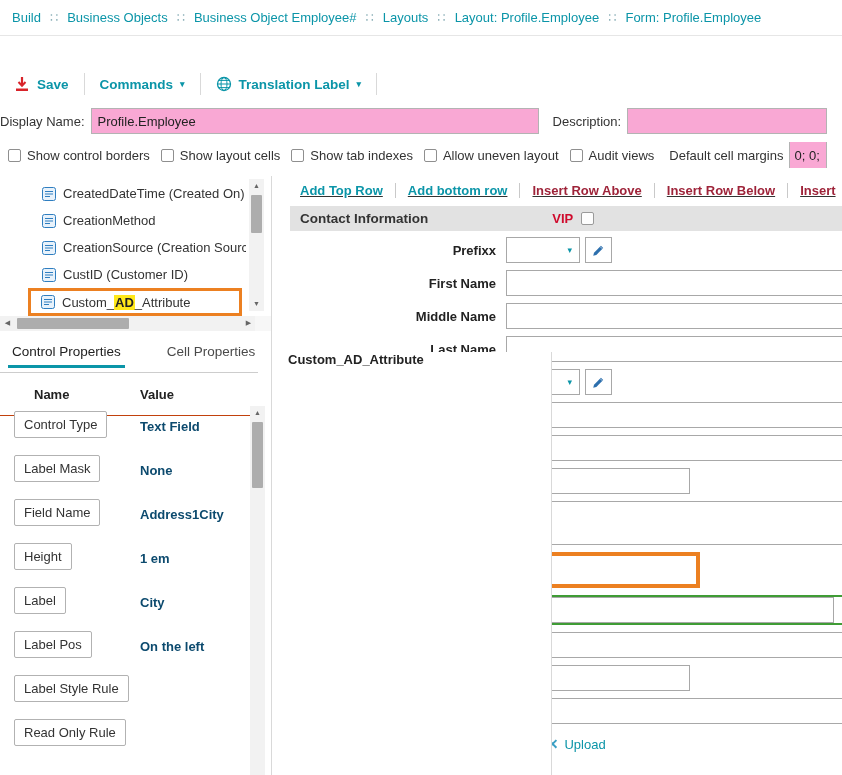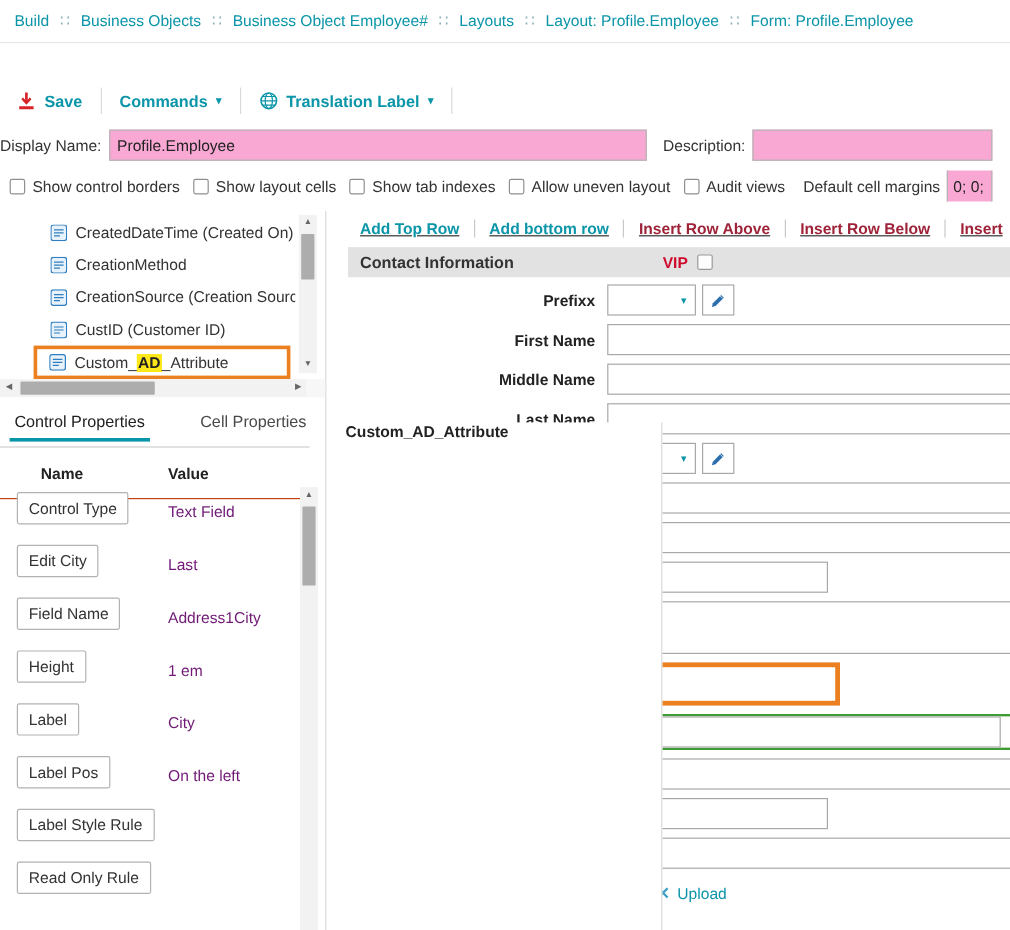--- a/index.html
+++ b/index.html
@@ -74,21 +74,21 @@
 
   
   .props-head{position:absolute;top:196px;left:0;width:258px;height:44px;border-top:1px solid #cdcdcd;
     border-bottom:1px solid #c2410c;display:flex;align-items:center;font-size:13px;font-weight:bold;color:#222;}
   .h-name{width:140px;padding-left:34px;}
   .props-rows{position:absolute;top:228px;left:0;width:252px;bottom:0;overflow:hidden;}
   .prow{height:44px;display:flex;align-items:center;}
   .pname{width:140px;padding-left:14px;flex:none;}
   .pname .box{display:inline-block;border:1px solid #b2b2b2;background:#fff;padding:5px 9px;font-size:13px;
     border-radius:2px;color:#333;white-space:nowrap;max-width:118px;overflow:hidden;cursor:pointer;}
-  .pval{font-size:13px;color:#701a75;}
+  .pval{font-size:13px;color:#0c4a6e;font-weight:bold;}
 
   
   .right{position:absolute;top:176px;left:280px;right:0;bottom:0;overflow:hidden;padding-left:10px;}
   .actions{height:28px;display:flex;align-items:center;font-size:13px;font-weight:bold;padding-left:10px;white-space:nowrap;overflow:hidden;text-decoration:underline;}
   .action{cursor:pointer;}
   .action.teal{color:var(--teal);}
   .action.maroon{color:var(--maroon);}
   .act-sep{width:1px;height:15px;background:#c9c9c9;margin:0 12px;flex:none;}
   .section-head{height:25px;background:#e2e2e2;display:flex;align-items:center;margin-top:2px;}
   .section-title{font-weight:bold;font-size:13.5px;color:#333;margin-left:10px;}
@@ -270,22 +270,22 @@
     <div class="props-head">
       <span class="h-name">Name</span>
       <span class="h-value">Value</span>
     </div>
     <div class="props-rows">
         <div class="prow">
           <div class="pname"><span class="box">Control Type</span></div>
           <div class="pval">Text Field</div>
         </div>
         <div class="prow">
-          <div class="pname"><span class="box">Edit City</span></div>
-          <div class="pval">Last</div>
+          <div class="pname"><span class="box">Label Mask</span></div>
+          <div class="pval">None</div>
         </div>
         <div class="prow">
           <div class="pname"><span class="box">Field Name</span></div>
           <div class="pval">Address1City</div>
         </div>
         <div class="prow">
           <div class="pname"><span class="box">Height</span></div>
           <div class="pval">1 em</div>
         </div>
         <div class="prow">

